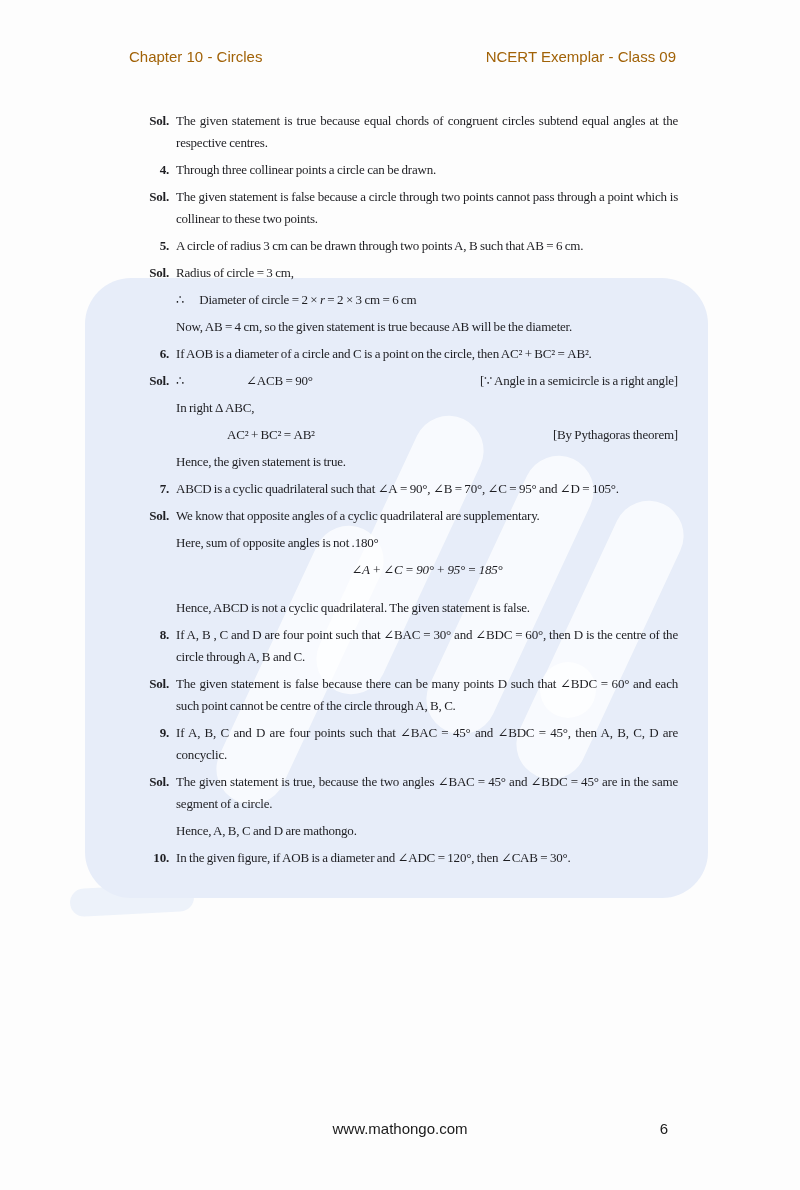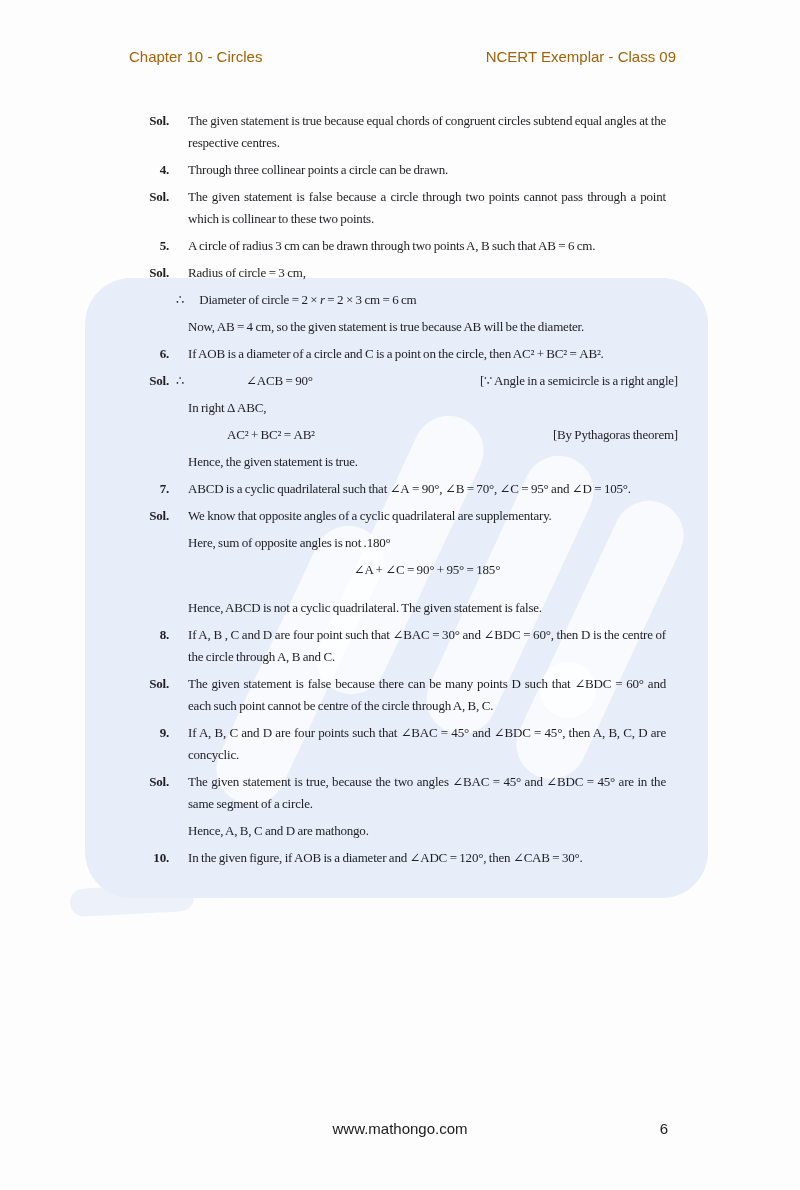--- a/index.html
+++ b/index.html
@@ -56,23 +56,23 @@
   .doc{
     position:absolute;left:135px;top:110px;width:543px;z-index:1;
     font-size:13px;line-height:22px;
     letter-spacing:-0.2px;word-spacing:-0.5px;
   }
   .block{display:flex;align-items:flex-start;margin-top:5px;}
   .block:first-child{margin-top:0;}
   .label{flex:0 0 34px;text-align:right;font-weight:bold;white-space:nowrap;}
   .content{flex:1;margin-left:7px;min-width:0;}
   .content > *:first-child{margin-top:0;}
-  .para{margin:5px 12px 0;text-align:justify;}
+  .para{margin:5px 0 0;text-align:justify;}
   .math-left{margin:5px 0 0;}
-  .math-center{margin:5px 0 16px;text-align:center;}
+  .math-center{margin:5px 0 16px;text-align:center;font-style:italic;}
   .math-row{display:flex;margin-top:5px;white-space:nowrap;}
   .math-row .mr{margin-left:auto;}
   .math-row.has-left .mm{margin-left:62px;}
   .math-row.no-left .mm{margin-left:51px;}
   .seg-i{font-style:italic;}
 </style>
 </head>
 <body style="color: rgb(30, 30, 34);">
 
 <div class="page">

